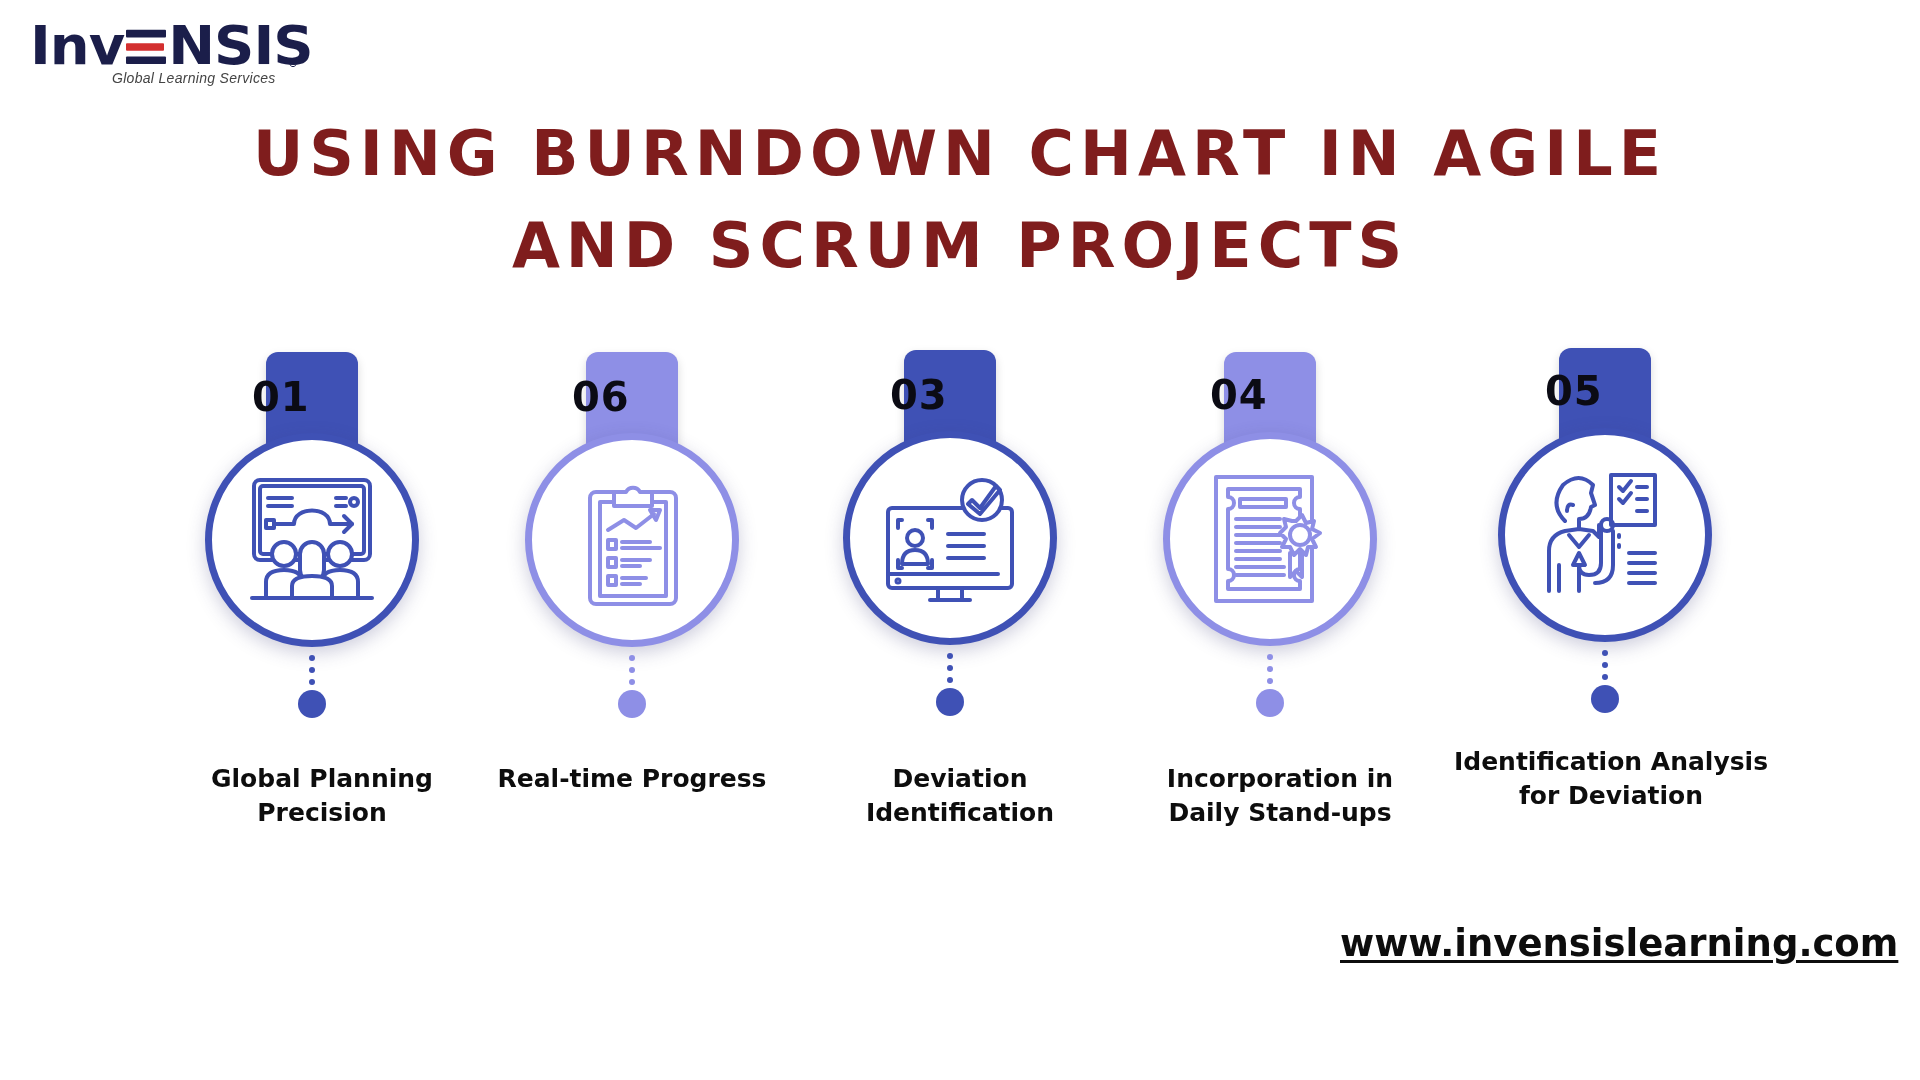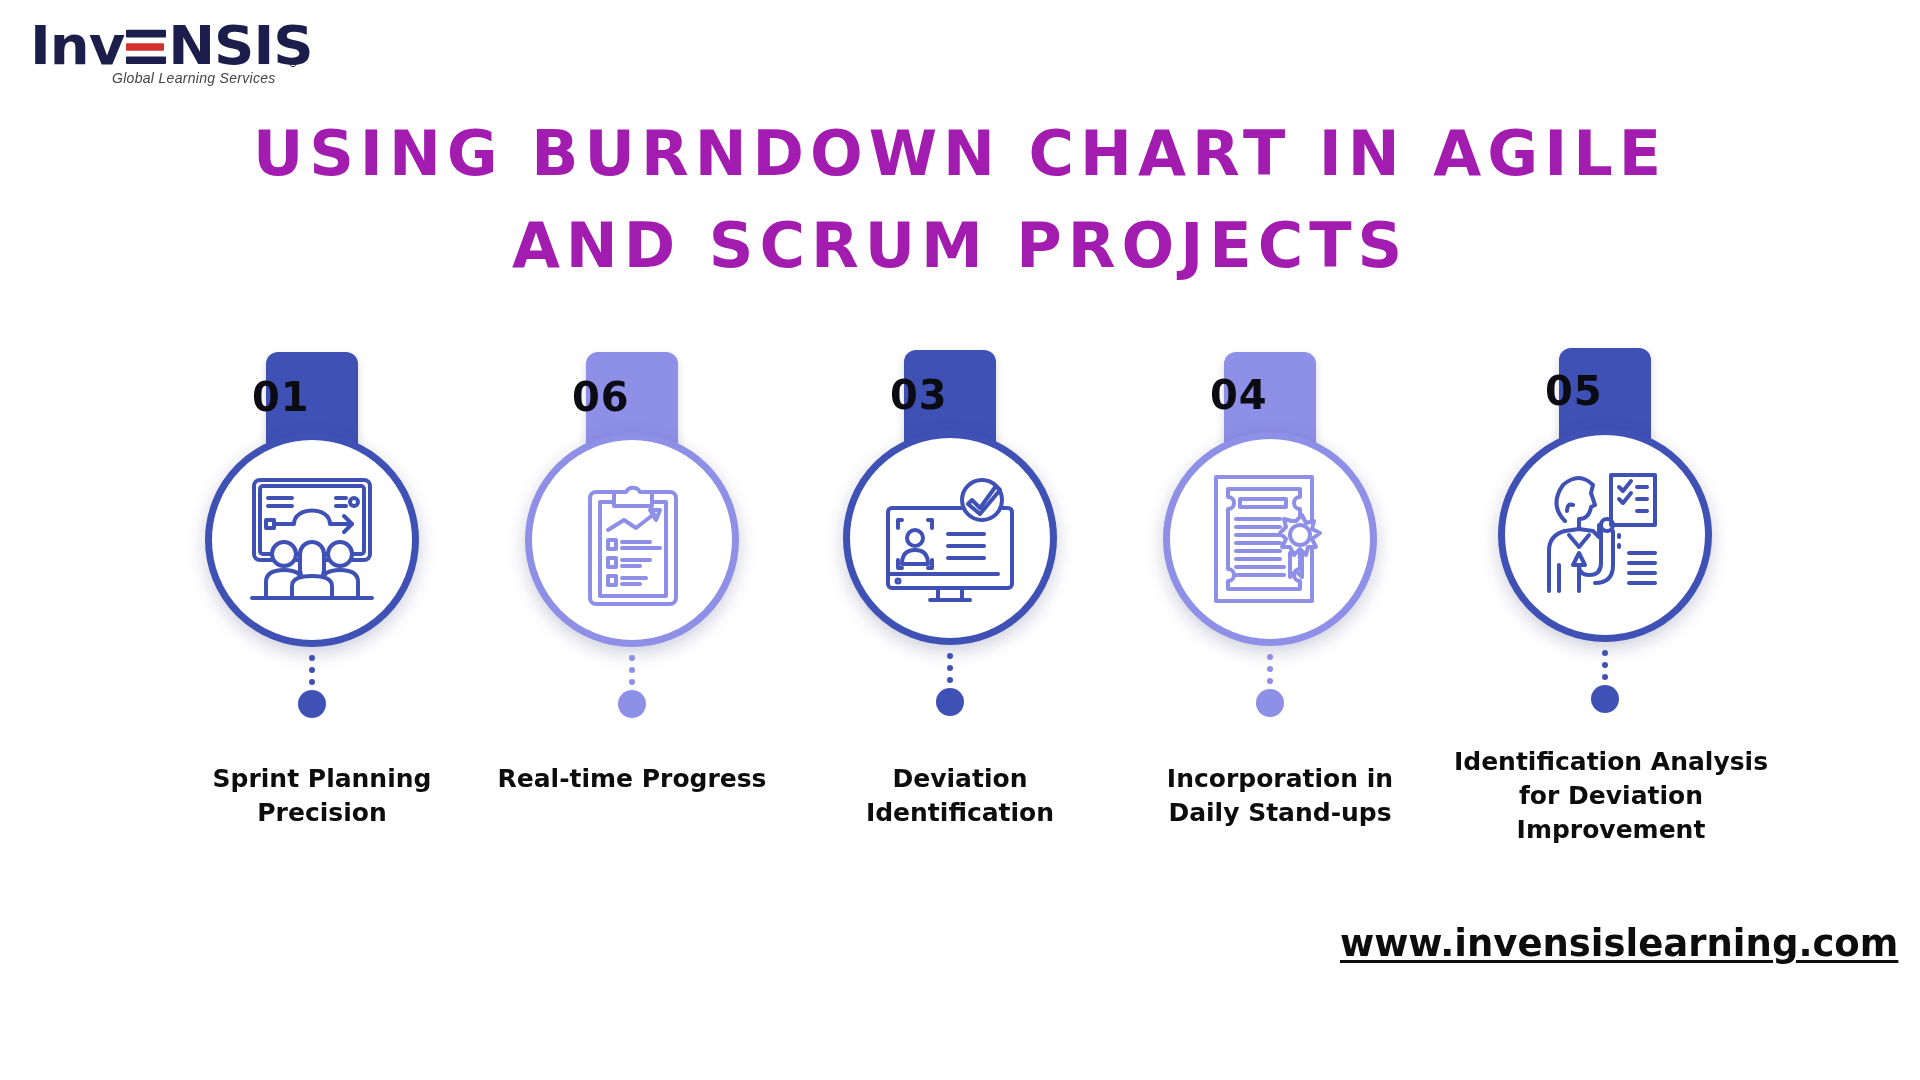--- a/index.html
+++ b/index.html
@@ -19,21 +19,21 @@
     .e-bar.mid { top: 20px; width: 38px; background: #d32f2f; }
     .e-bar.bot { top: 34px; width: 40px; }
     .logo-reg { position: absolute; left: 258px; top: 40px; font-size: 10px; color: #1b1e4a; font-weight: bold; }
     .logo-tag {
       position: absolute; left: 82px; top: 52px; font-family: "Liberation Sans", sans-serif; font-style: italic;
       font-size: 14px; color: #444; white-space: nowrap; letter-spacing: 0.3px;
     }
     .title {
       position: absolute; left: 0; top: 108px; width: 1920px; text-align: center;
       font-family: "DejaVu Sans", sans-serif; font-weight: bold; font-size: 62px; line-height: 92px;
-      letter-spacing: 6px; color: #a21caf;
+      letter-spacing: 6px; color: #7f1d1d;
     }
     .title div { white-space: nowrap; }
     .step { position: absolute; top: 0; width: 0; height: 1080px; }
     .tab {
       position: absolute; top: 352px; left: -46px; width: 92px; height: 110px; border-radius: 12px 12px 0 0;
       box-shadow: 0 4px 10px rgba(0,0,0,0.15);
     }
     .tab-num {
       position: absolute; top: 374px; left: -60px; width: 120px; text-align: left;
       font-family: "DejaVu Sans", sans-serif; font-weight: bold; font-size: 40px; color: #0b0b14; letter-spacing: 1px;
@@ -95,21 +95,21 @@
       <rect x="58" y="72" width="24" height="40" rx="12" fill="#fff"></rect>
       <path d="M50 128 V116 Q50 106 70 106 Q90 106 90 116 V128" fill="#fff"></path>
       <line x1="10" y1="128" x2="130" y2="128"></line>
     </svg>
   </div>
   <div class="dot-s" style="top:655px;background:#3f51b5"></div>
   <div class="dot-s" style="top:667px;background:#3f51b5"></div>
   <div class="dot-s" style="top:679px;background:#3f51b5"></div>
   <div class="dot-b" style="background:#3f51b5"></div>
   <div class="label" style="top:762px;left:-160px">
-    <div>Sprint Planning</div>
+    <div>Global Planning</div>
     <div>Precision</div>
   </div>
 </div>
 
 <div class="step" style="left:632px">
   <div class="tab" style="background:#8e8fe6"></div>
   <div class="tab-num">06</div>
   <div class="circle" style="border-color:#8e8fe6">
     <svg viewBox="0 0 140 140" fill="none" stroke="#8e8fe6" stroke-width="4" stroke-linecap="round" stroke-linejoin="round">
       <rect x="28" y="22" width="86" height="112" rx="6"></rect>
@@ -227,17 +227,16 @@
         <line x1="94" y1="118" x2="120" y2="118"></line>
     </svg>
   </div>
   <div class="dot-s" style="top:650px;background:#3f51b5"></div>
   <div class="dot-s" style="top:662px;background:#3f51b5"></div>
   <div class="dot-s" style="top:674px;background:#3f51b5"></div>
   <div class="dot-b" style="background:#3f51b5;top:685px"></div>
   <div class="label" style="top:745px;left:-164px">
     <div>Identification Analysis</div>
     <div>for Deviation</div>
-    <div>Improvement</div>
   </div>
 </div>
 
 <a class="url">www.invensislearning.com</a>
 
 </body></html>

